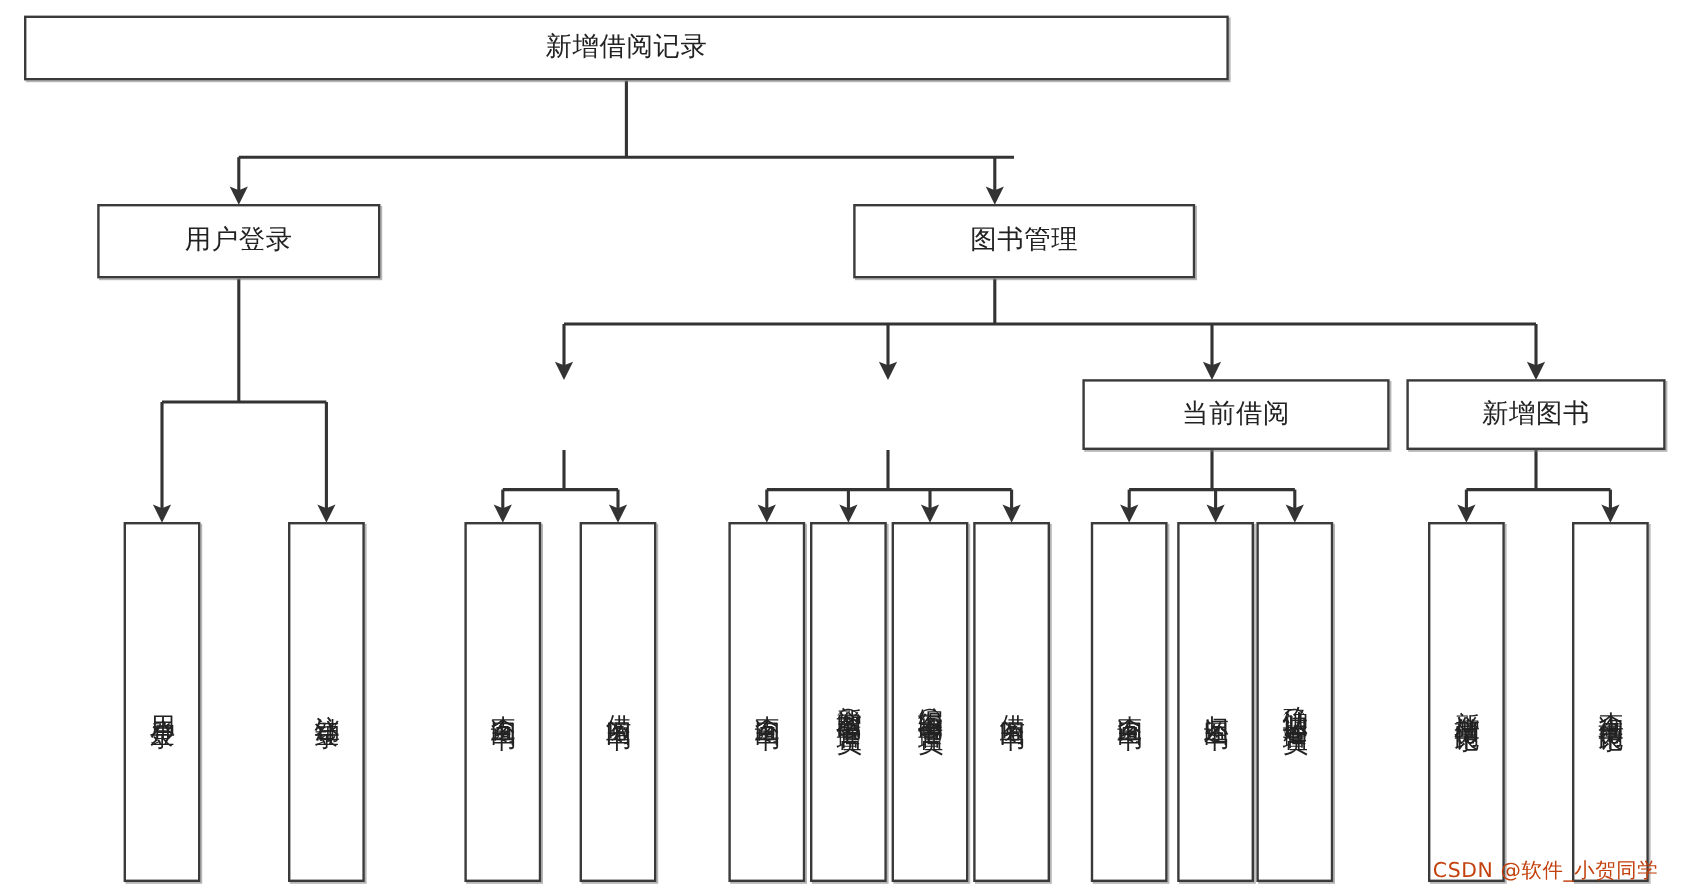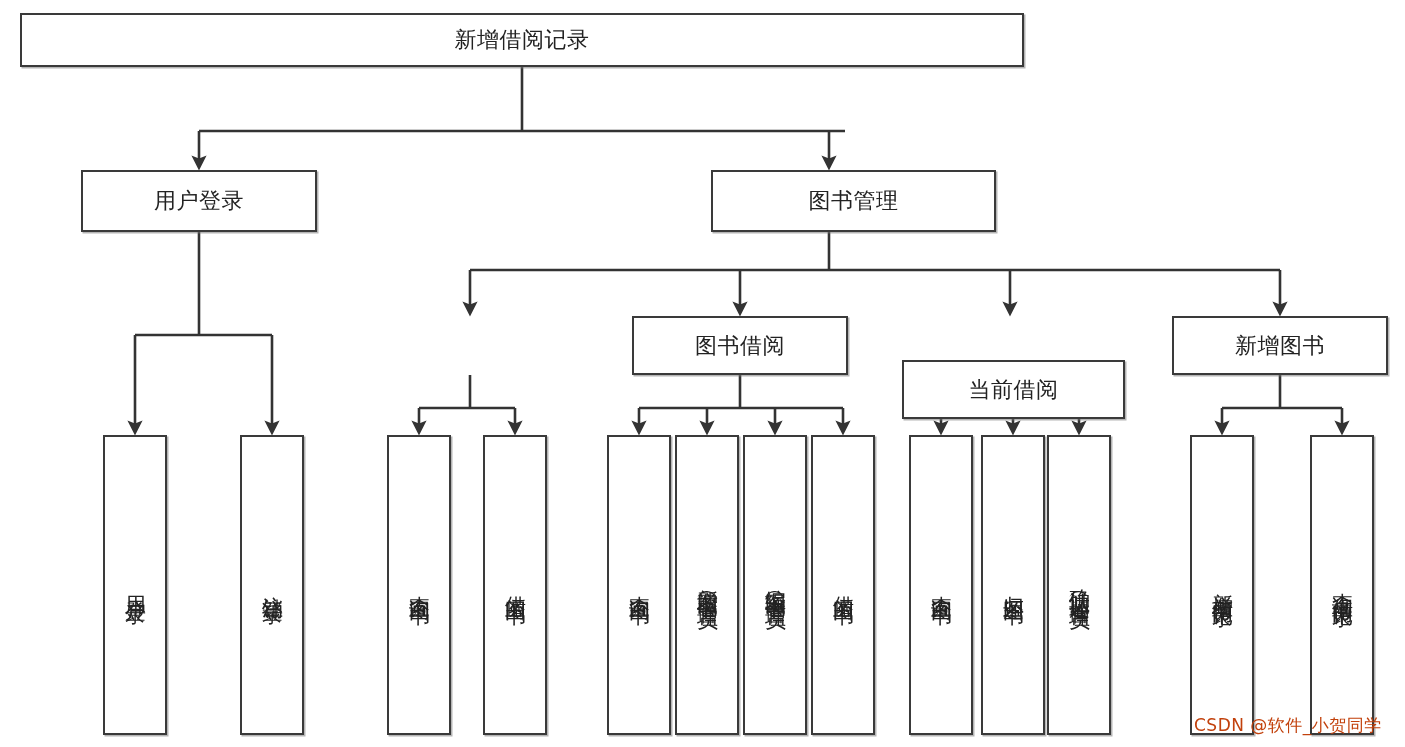--- a/index.html
+++ b/index.html
@@ -121,24 +121,21 @@
     <span class="label">新增借阅记录</span>
   </div>
 
   <div class="node" style="left:81px; top:170px; width:236px; height:62px;">
     <span class="label">用户登录</span>
   </div>
   <div class="node" style="left:711px; top:170px; width:285px; height:62px;">
     <span class="label">图书管理</span>
   </div>
 
-  <div class="node" style="left:632px; top:316px; width:216px; height:59px;">
-    <span class="label">图书借阅</span>
-  </div>
-  <div class="node" style="left:902px; top:316px; width:223px; height:59px;margin-top:44px;">
+  <div class="node" style="left:902px; top:316px; width:256px; height:59px;">
     <span class="label">当前借阅</span>
   </div>
   <div class="node" style="left:1172px; top:316px; width:216px; height:59px;">
     <span class="label">新增图书</span>
   </div>
 
   <div class="node leaf" style="left:103px; top:435px; width:64px; height:300px;">
     <span class="label">用户登录</span>
   </div>
   <div class="node leaf" style="left:240px; top:435px; width:64px; height:300px;">

